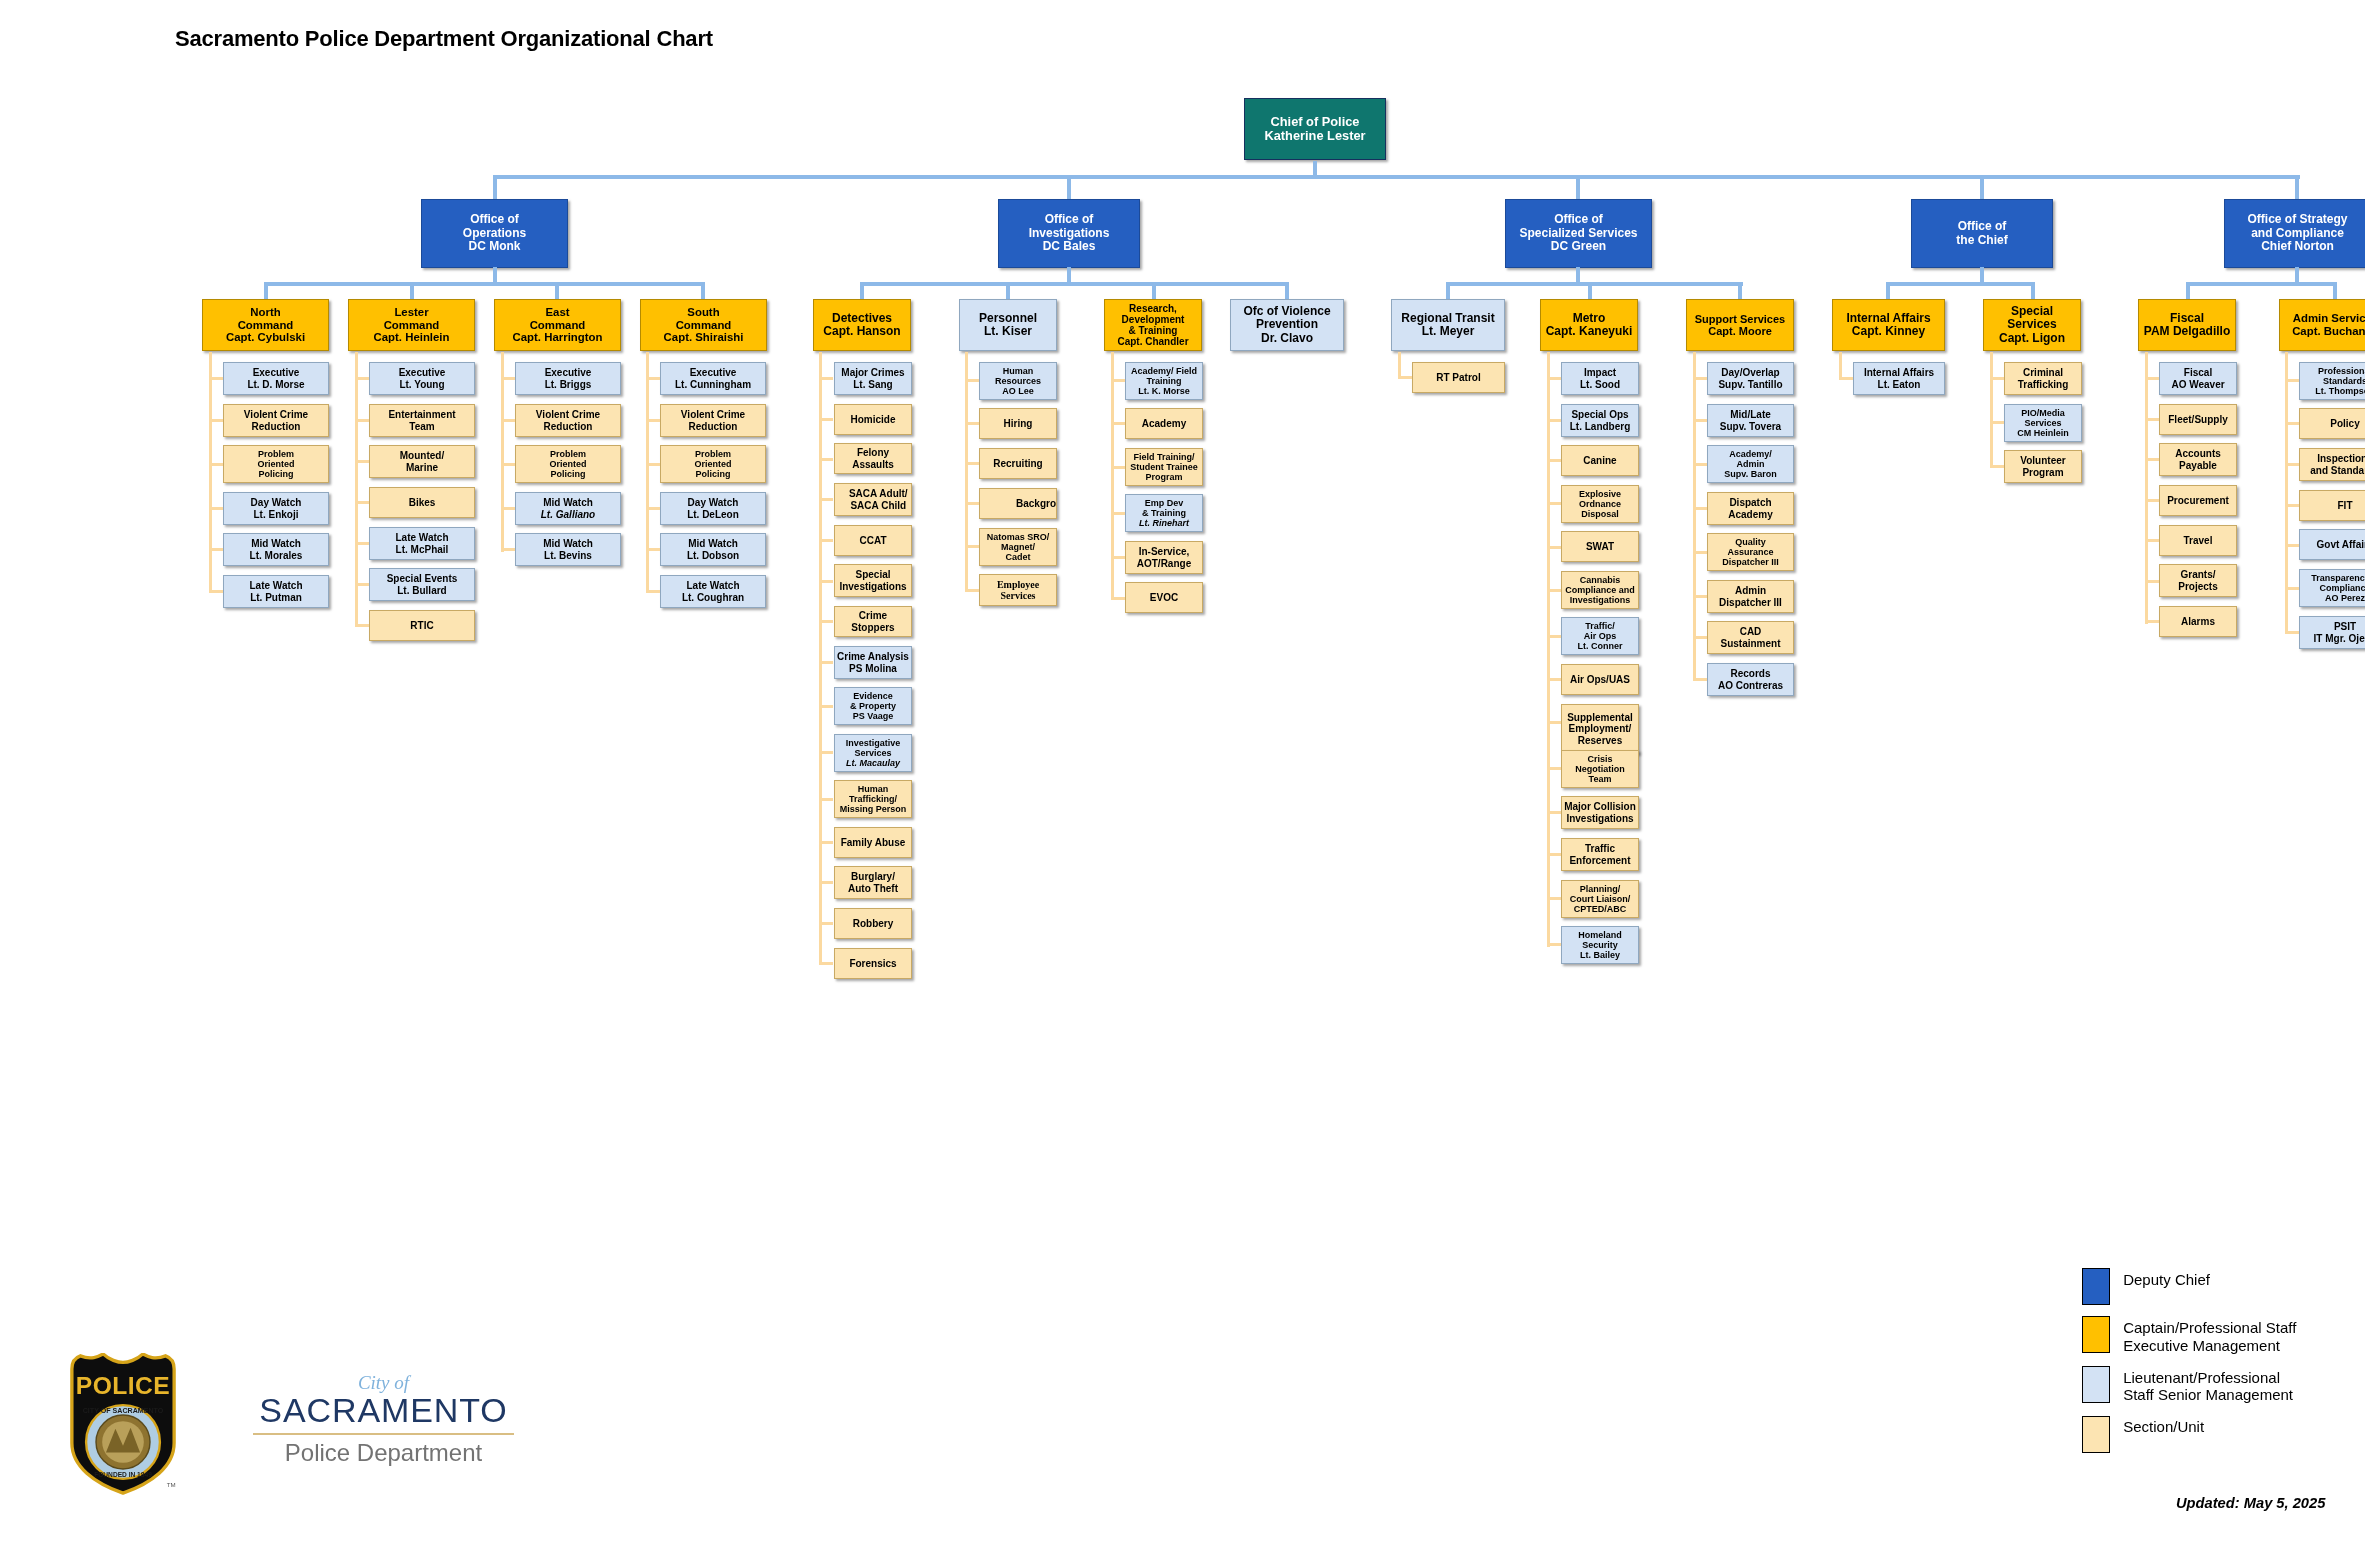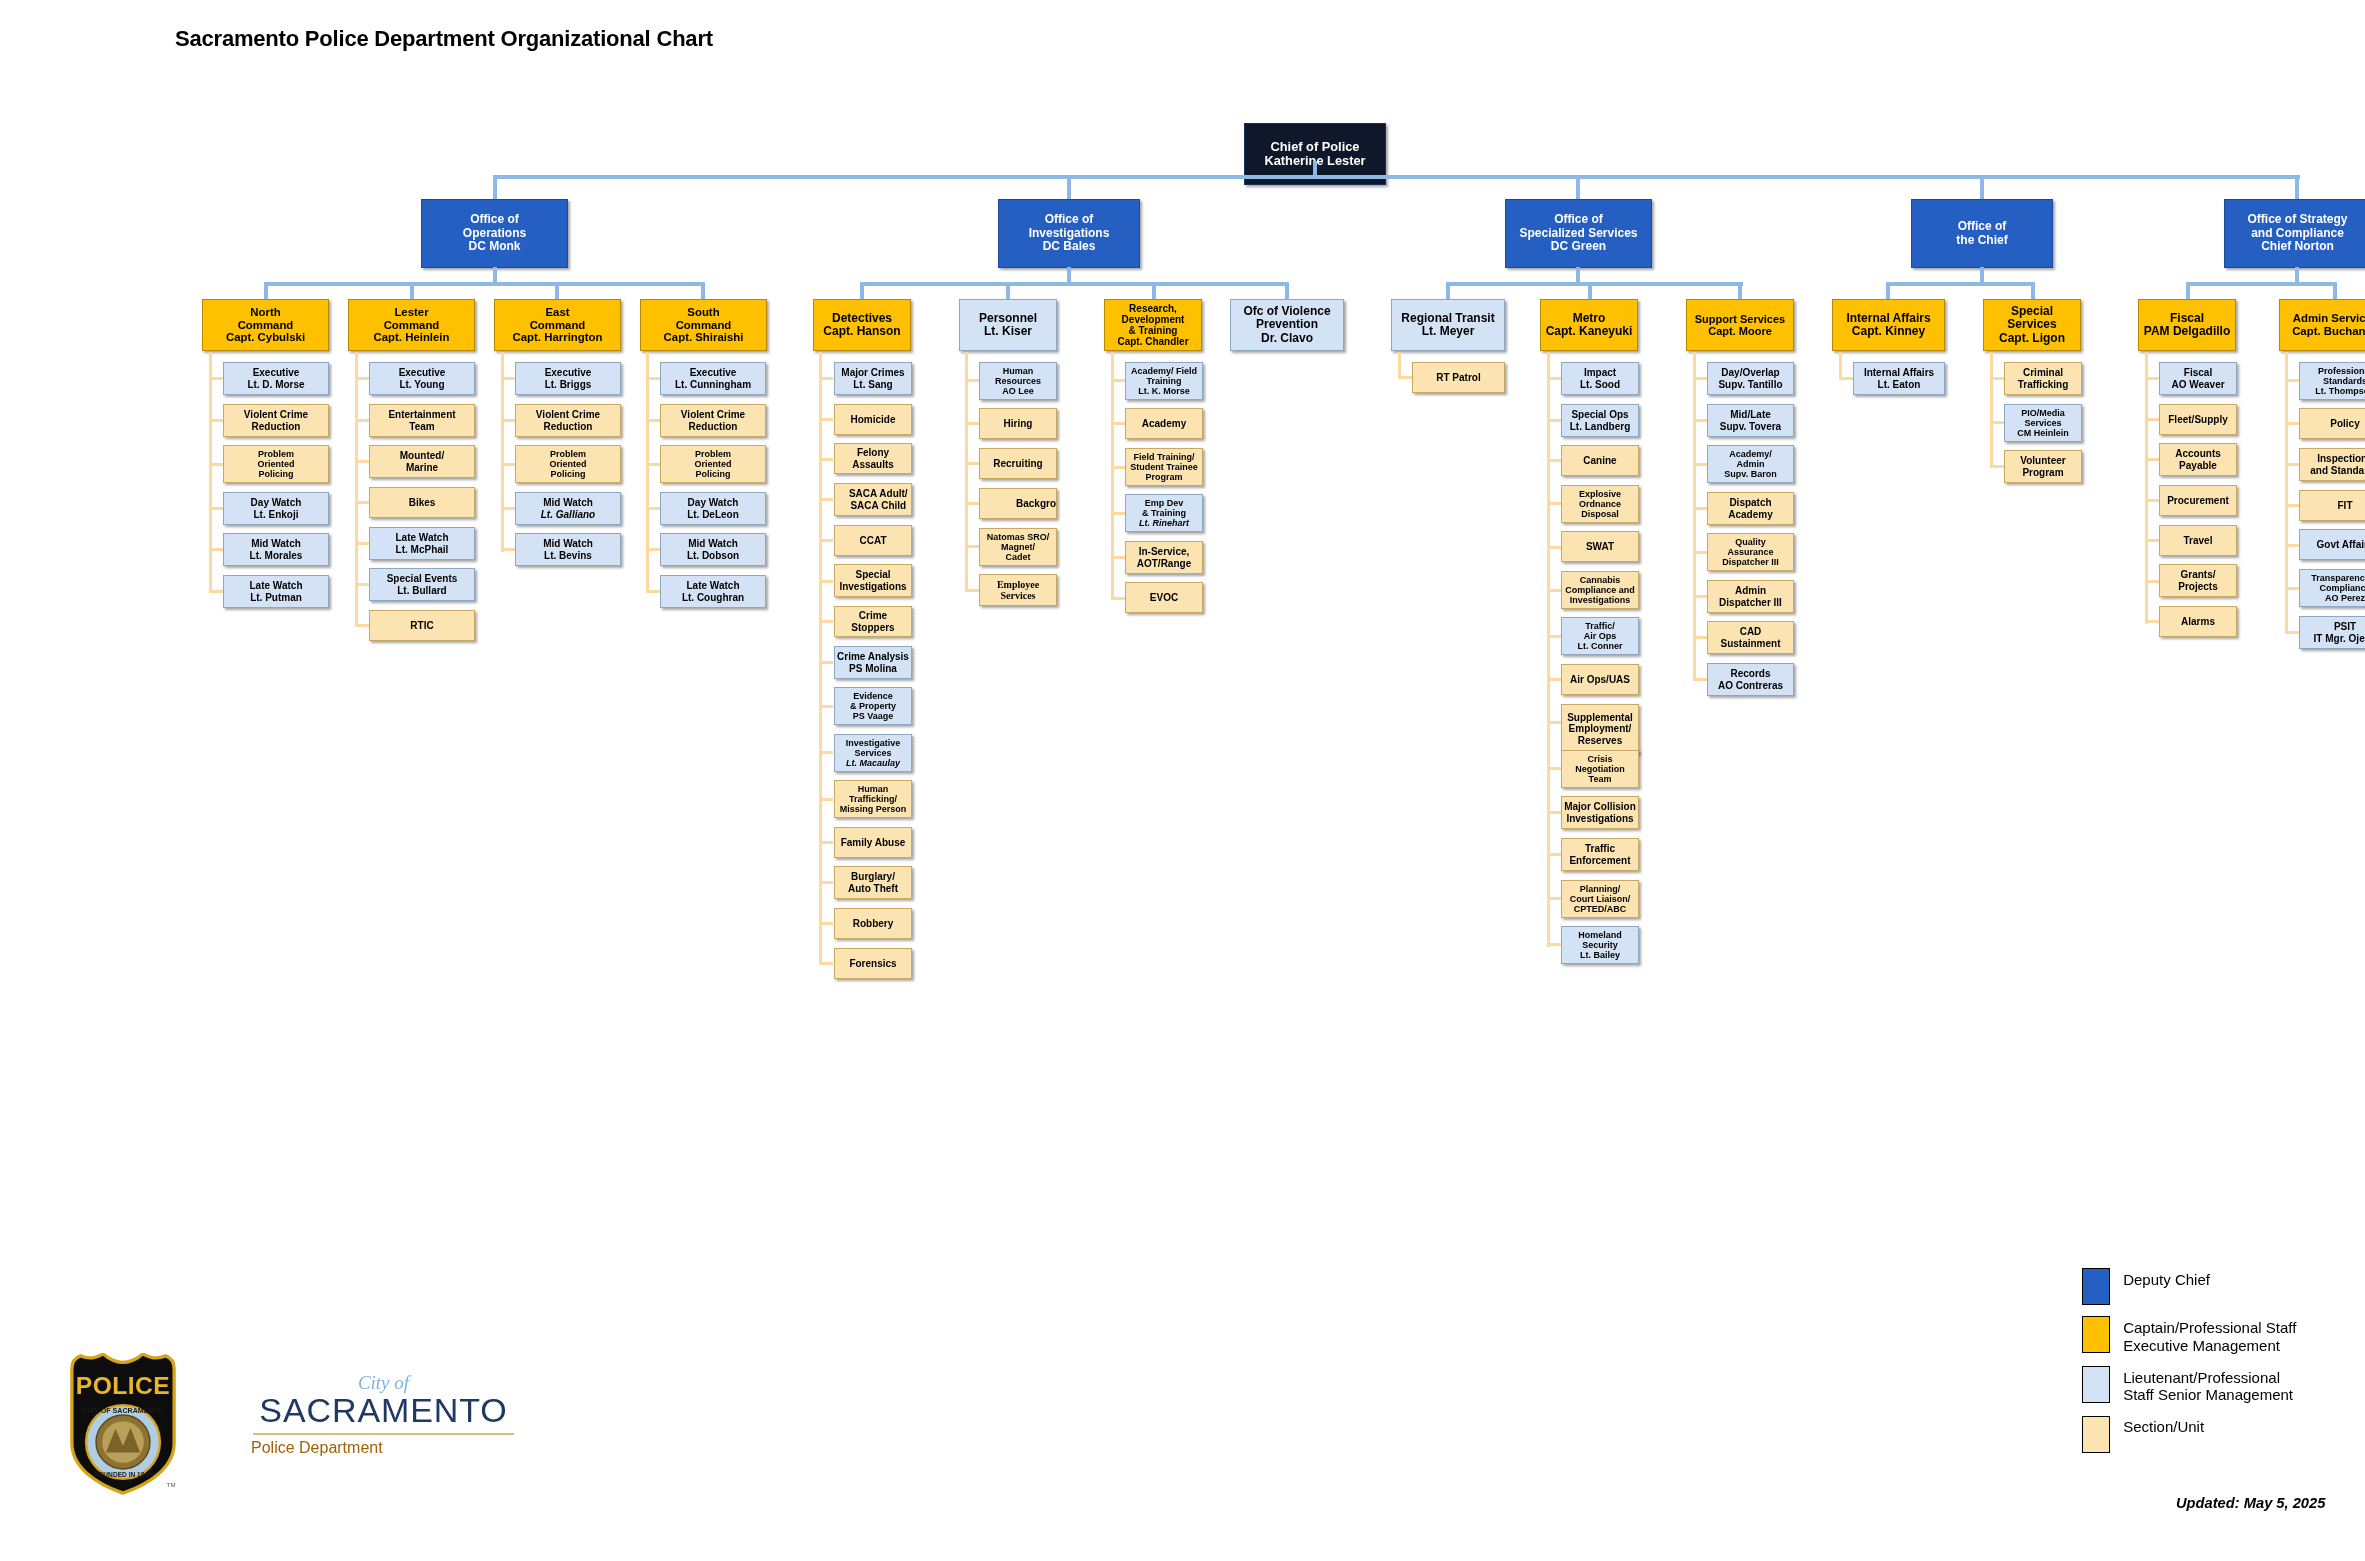--- a/index.html
+++ b/index.html
@@ -27,23 +27,22 @@
     line-height:1.12;
     font-weight:bold;
     color:#000000;
     box-shadow:2.4px 2.4px 2.4px rgba(0,0,0,0.35);
     padding:0.9px 1.4px;
     overflow:hidden;
   }
   .node span { display:block; width:100%; }
 
   .lvl-dc {              
-    background:#0f172a; color:#ffffff;
+    background:#0f766e; color:#ffffff;
     border:0.9px solid #16305e;
-    margin-top:25px;
   }
   .lvl-office {          
     background:#255FC1; color:#ffffff;
     border:0.9px solid #1b4a99;
   }
   .lvl-capt {            
     background:#FFC000; color:#000000;
     border:0.5px solid #b58a00;
   }
   .lvl-lt {              
@@ -72,21 +71,21 @@
     font-size:14.7px; font-weight:bold; font-style:italic; color:#000;
     white-space:nowrap;
   }
 
   
   #badge-logo { position:absolute; left:66px; top:1353px; width:114px; height:142px; }
   #wordmark { position:absolute; left:251px; top:1372px; width:265px; }
   #wm-cityof { font-family:"Liberation Serif", serif; font-style:italic; font-size:19px; color:#7FB2DC; text-align:center; margin-bottom:-2.8px;}
   #wm-sac { font-size:34px; letter-spacing:0.9px; color:#1F3864; text-align:center; font-weight:normal;}
   #wm-rule { height:2.4px; background:#D9BE83; margin:2.8px 1.9px 3.8px 1.9px; }
-  #wm-pd { font-size:16px; color:#a16207; text-align:left; font-weight:normal; }
+  #wm-pd { font-size:24px; color:#737373; text-align:center; font-weight:normal; }
 </style>
 </head>
 <body>
 
 <div id="page-title">Sacramento Police Department Organizational Chart</div>
 
 <div id="chart-root">
     <div class="node lvl-dc" style="left: 1244px; top: 98px; width: 142px; height: 62px; font-size: 12.8px;">
       <span>
         <span>Chief of Police</span>

